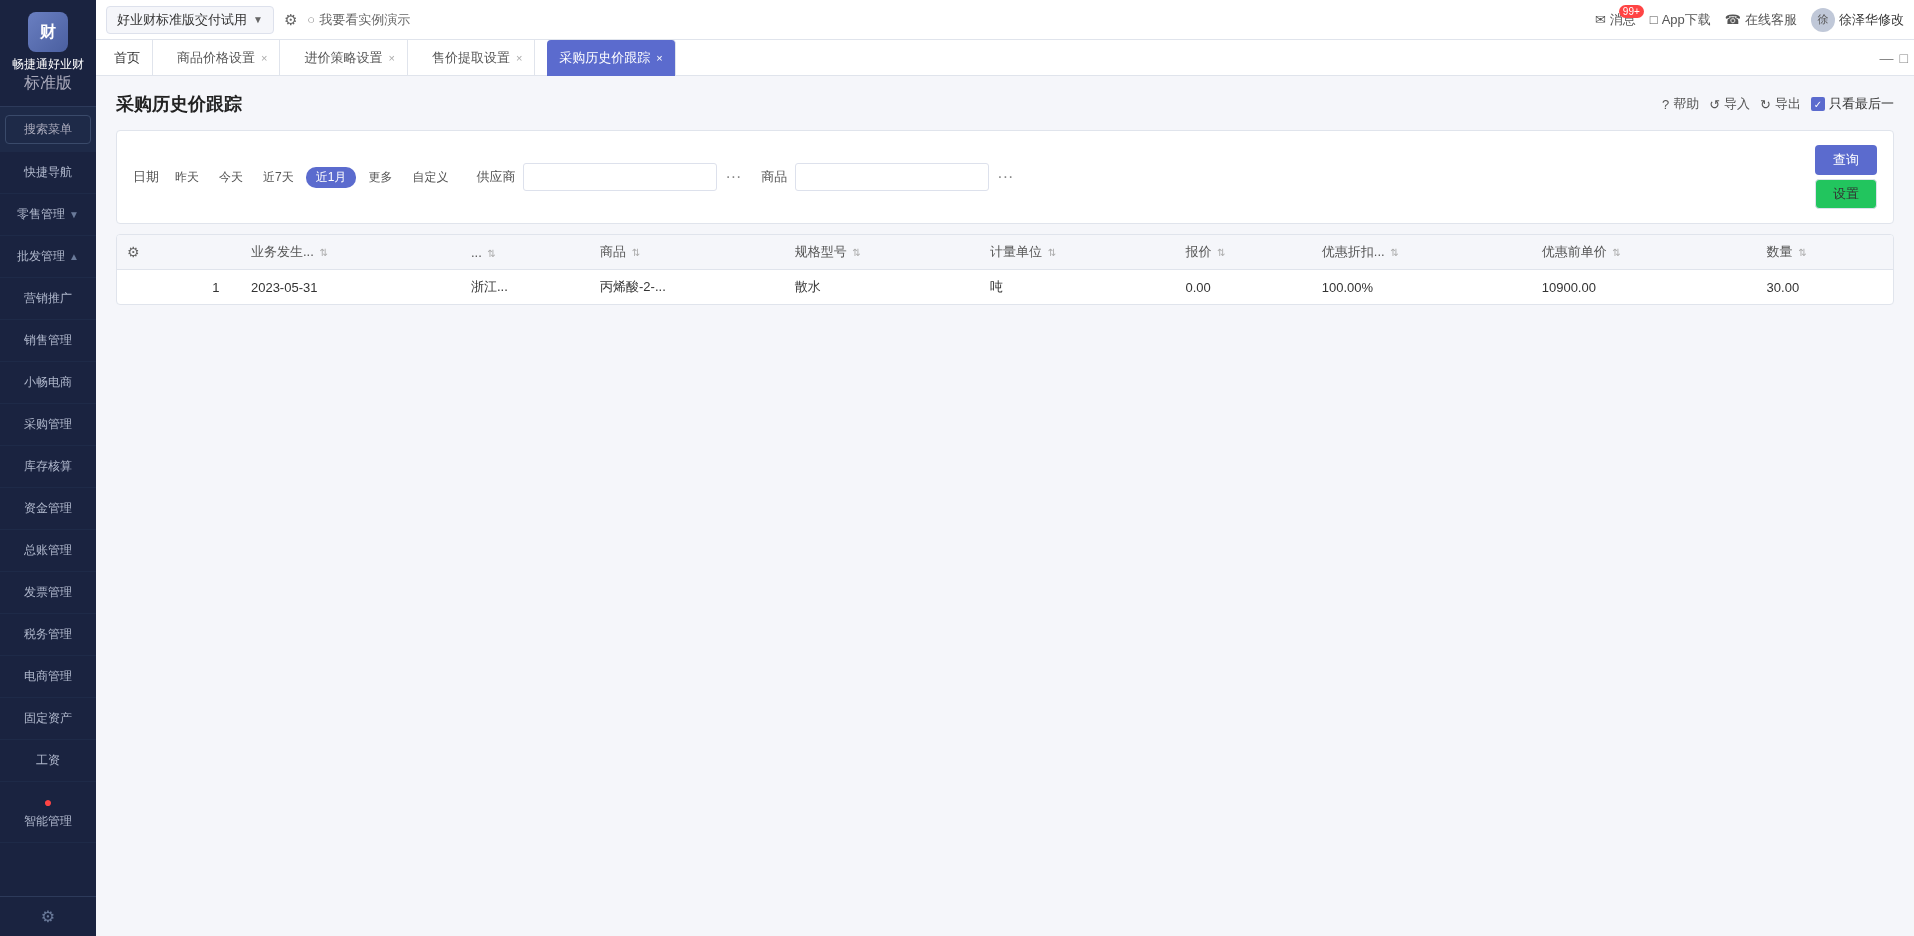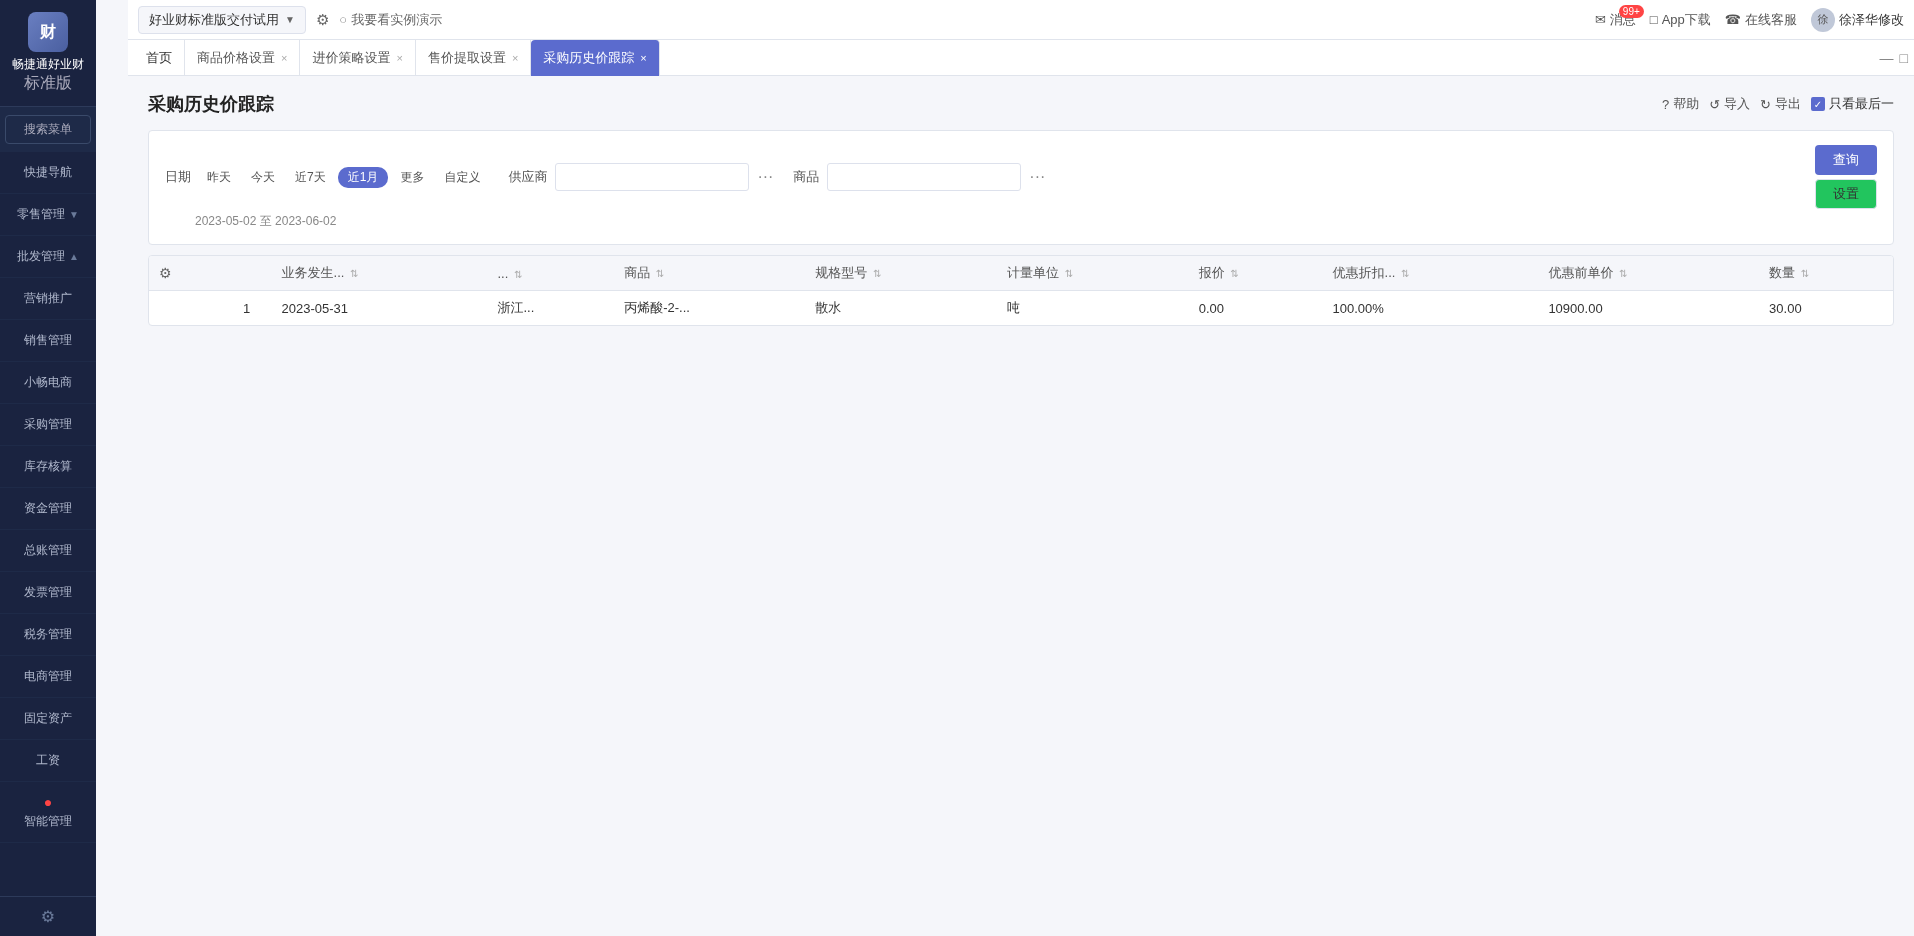--- a/index.html
+++ b/index.html
@@ -14,37 +14,37 @@
     .sidebar-search { padding: 8px 5px; background: #1e2a48; }
     .sidebar-search-btn { width: 100%; background: transparent; border: 1px solid #3a4a6a; border-radius: 4px; color: #aab; padding: 5px 4px; font-size: 12px; cursor: pointer; text-align: center; }
     .sidebar-nav-item { padding: 12px 6px; text-align: center; cursor: pointer; color: #b0b8cc; font-size: 12px; border-bottom: 1px solid #1e2a48; display: flex; flex-direction: column; align-items: center; gap: 3px; }
     .sidebar-nav-item.has-expand { flex-direction: row; justify-content: center; gap: 4px; align-items: center; }
     .sidebar-nav-item .expand-icon { font-size: 10px; color: #6a7a9a; }
     .sidebar-dot { color: #ff4444; font-size: 14px; }
     .sidebar-bottom { margin-top: auto; padding: 10px; text-align: center; border-top: 1px solid #2d3a5a; }
     .sidebar-gear { color: #6a7a9a; font-size: 16px; cursor: pointer; }
 
     
-    .main { flex: 1; display: flex; flex-direction: column; overflow: hidden; margin-left: 32px; }
+    .main { flex: 1; display: flex; flex-direction: column; overflow: hidden; }
 
     
     .topbar { height: 40px; background: #fff; border-bottom: 1px solid #e0e4ec; display: flex; align-items: center; padding: 0 10px; gap: 10px; flex-shrink: 0; }
     .topbar-product { display: flex; align-items: center; gap: 6px; background: #f5f6fa; border: 1px solid #dde1ec; border-radius: 4px; padding: 4px 10px; min-width: 160px; font-size: 13px; cursor: pointer; }
     .topbar-product-arrow { color: #666; font-size: 10px; }
     .topbar-gear { color: #666; cursor: pointer; font-size: 15px; }
     .topbar-demo { display: flex; align-items: center; gap: 4px; color: #666; font-size: 13px; cursor: pointer; }
     .topbar-demo-icon { color: #888; }
     .topbar-right { margin-left: auto; display: flex; align-items: center; gap: 14px; }
     .topbar-badge-btn { display: flex; align-items: center; gap: 4px; cursor: pointer; color: #555; font-size: 13px; position: relative; }
     .badge { background: #ff4444; color: #fff; font-size: 10px; border-radius: 10px; padding: 1px 4px; position: absolute; top: -6px; right: -8px; }
     .topbar-user { display: flex; align-items: center; gap: 4px; cursor: pointer; color: #333; }
     .topbar-avatar { width: 24px; height: 24px; border-radius: 50%; background: #c0c8d8; display: flex; align-items: center; justify-content: center; font-size: 11px; color: #555; }
 
     
-    .tabbar { height: 36px; background: #fff; border-bottom: 1px solid #e0e4ec; display: flex; align-items: center; padding: 0 6px; flex-shrink: 0; position: relative; }
+    .tabbar { height: 36px; background: #fff; border-bottom: 1px solid #e0e4ec; display: flex; align-items: center; padding: 0 6px; flex-shrink: 0; position: relative; gap: 12px; }
     .tab-item { height: 36px; display: flex; align-items: center; padding: 0 12px; gap: 6px; font-size: 13px; cursor: pointer; color: #555; border-right: 1px solid #e0e4ec; white-space: nowrap; }
     .tab-item.active { background: #5b6bce; color: #fff; border-radius: 4px 4px 0 0; }
     .tab-item.home { color: #333; font-weight: 500; }
     .tab-close { font-size: 11px; color: #aaa; cursor: pointer; }
     .tab-item.active .tab-close { color: #fff; }
     .tabbar-right { margin-left: auto; display: flex; align-items: center; gap: 6px; }
     .tabbar-minimize { cursor: pointer; color: #888; font-size: 14px; }
 
     
     .content { flex: 1; overflow-y: auto; background: #f5f6fa; padding: 0; }
@@ -268,23 +268,20 @@
           </div>
           <div class="filter-group">
             <span class="filter-label">商品</span>
             <input class="filter-goods-input" type="text" value="" style="">
             <span class="filter-dots">···</span>
           </div>
           <div class="filter-actions">
             <button class="btn-query">查询</button>
             <button class="btn-settings">设置</button>
           </div>
-        </div>
-        <div style="margin-top:4px; padding-left:30px;">
-          <span class="filter-date-range">2023-05-02 至 2023-06-02</span>
         </div>
       </div>
 
       <div class="table-area">
         <table class="data-table">
           <thead>
             <tr>
               <th><span class="th-gear">⚙</span></th>
               <th class="col-num"></th>
               <th>业务发生... <span class="sort-icon">⇅</span></th>

